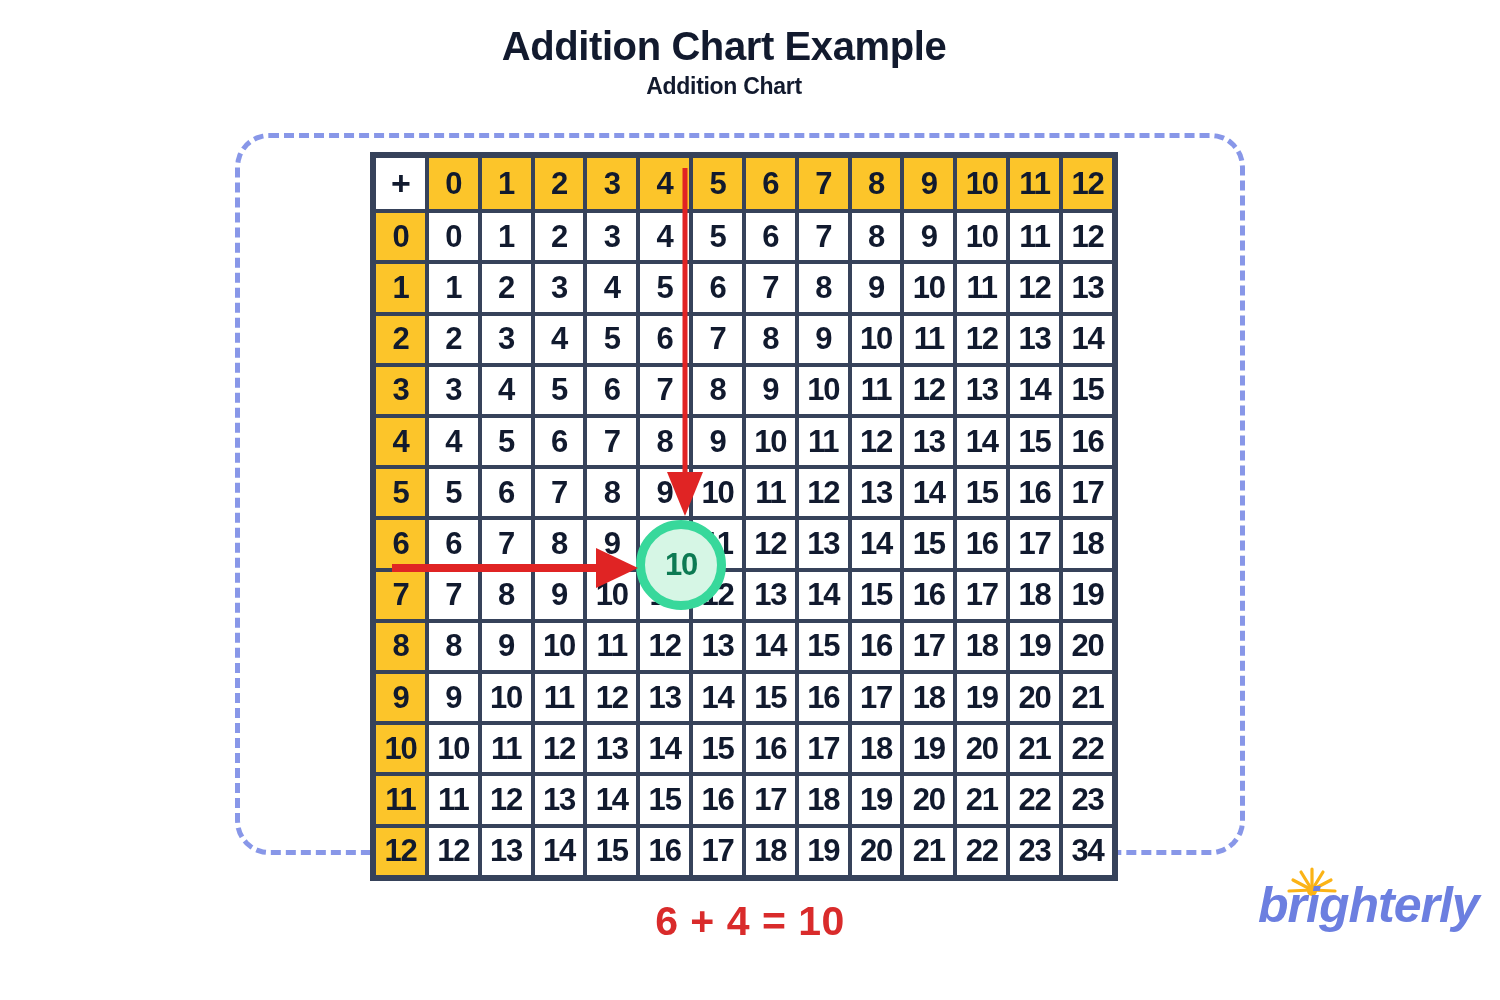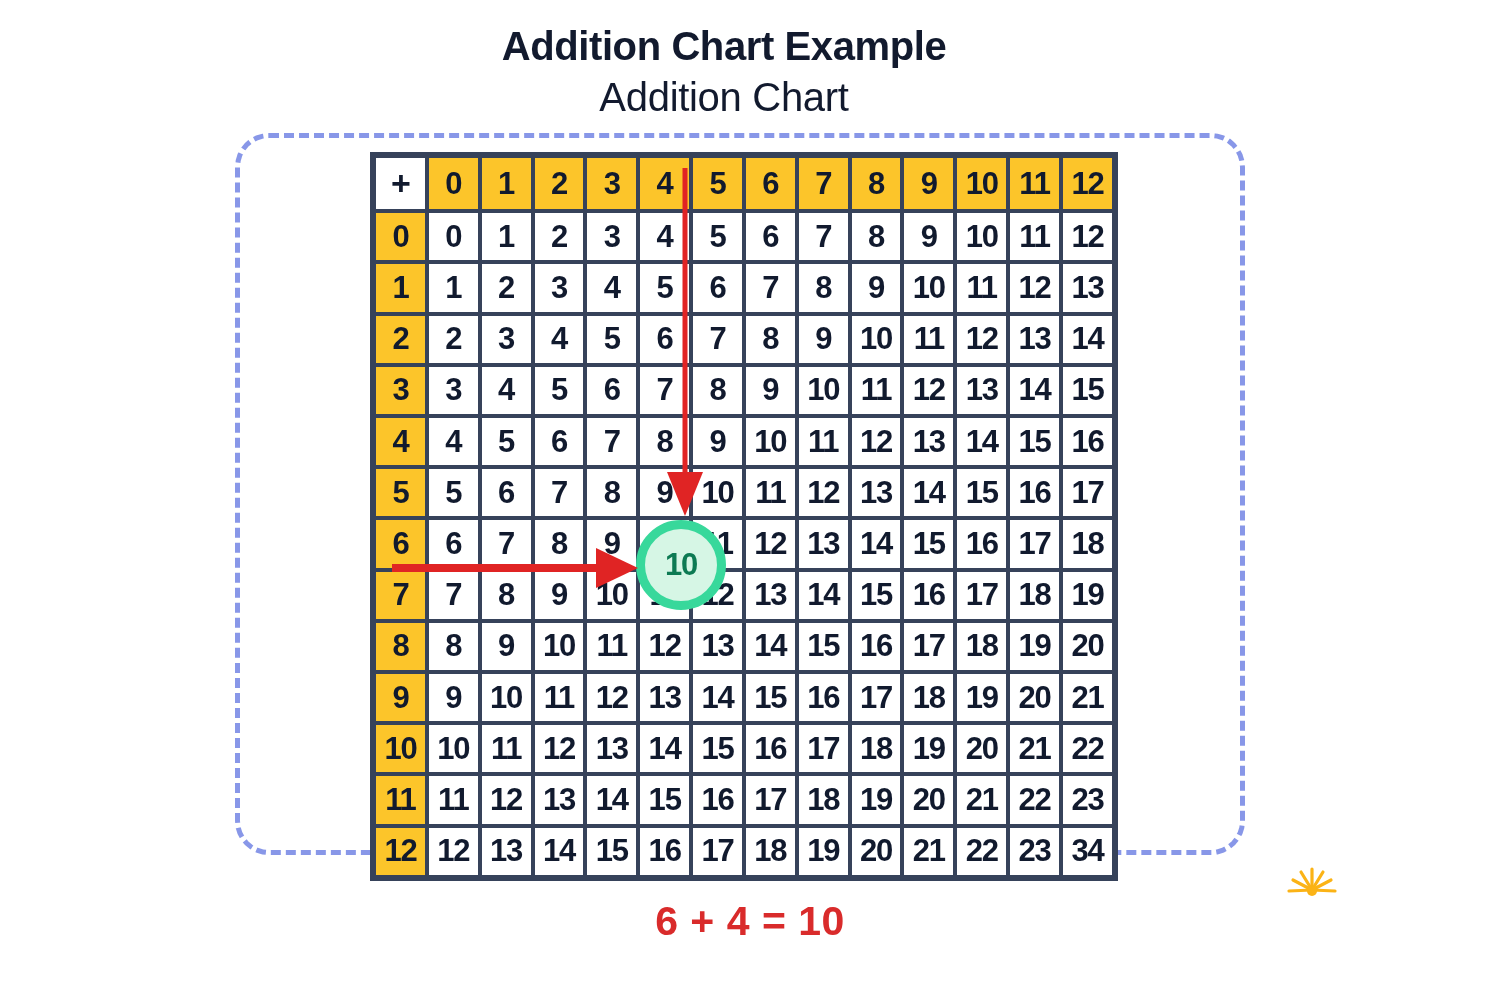--- a/index.html
+++ b/index.html
@@ -25,22 +25,22 @@
     text-align: center;
   }
   #main-title {
     font-size: 40px;
     font-weight: bold;
     letter-spacing: -0.4px;
     color: #121a2e;
     line-height: 1.12;
   }
   #sub-title {
-    font-size: 40px;
-    font-weight: normal;
+    font-size: 23px;
+    font-weight: bold;
     letter-spacing: -0.3px;
     color: #121a2e;
     line-height: 1.2;
     margin-top: 4px;
   }
 
   
   #dashed-frame {
     position: absolute;
     left: 235px;
@@ -435,13 +435,14 @@
       <line x1="28" y1="30" x2="28" y2="9"></line>
       <line x1="28" y1="30" x2="17" y2="12"></line>
       <line x1="28" y1="30" x2="39" y2="12"></line>
       <line x1="28" y1="30" x2="9" y2="20"></line>
       <line x1="28" y1="30" x2="47" y2="20"></line>
       <line x1="28" y1="30" x2="5" y2="31"></line>
       <line x1="28" y1="30" x2="51" y2="31"></line>
     </g>
     <circle cx="28" cy="31" r="5" fill="#fbb316"></circle>
   </svg>
+  <div id="brand-wordmark">brighterly</div>
 </div>
 
 </body></html>

